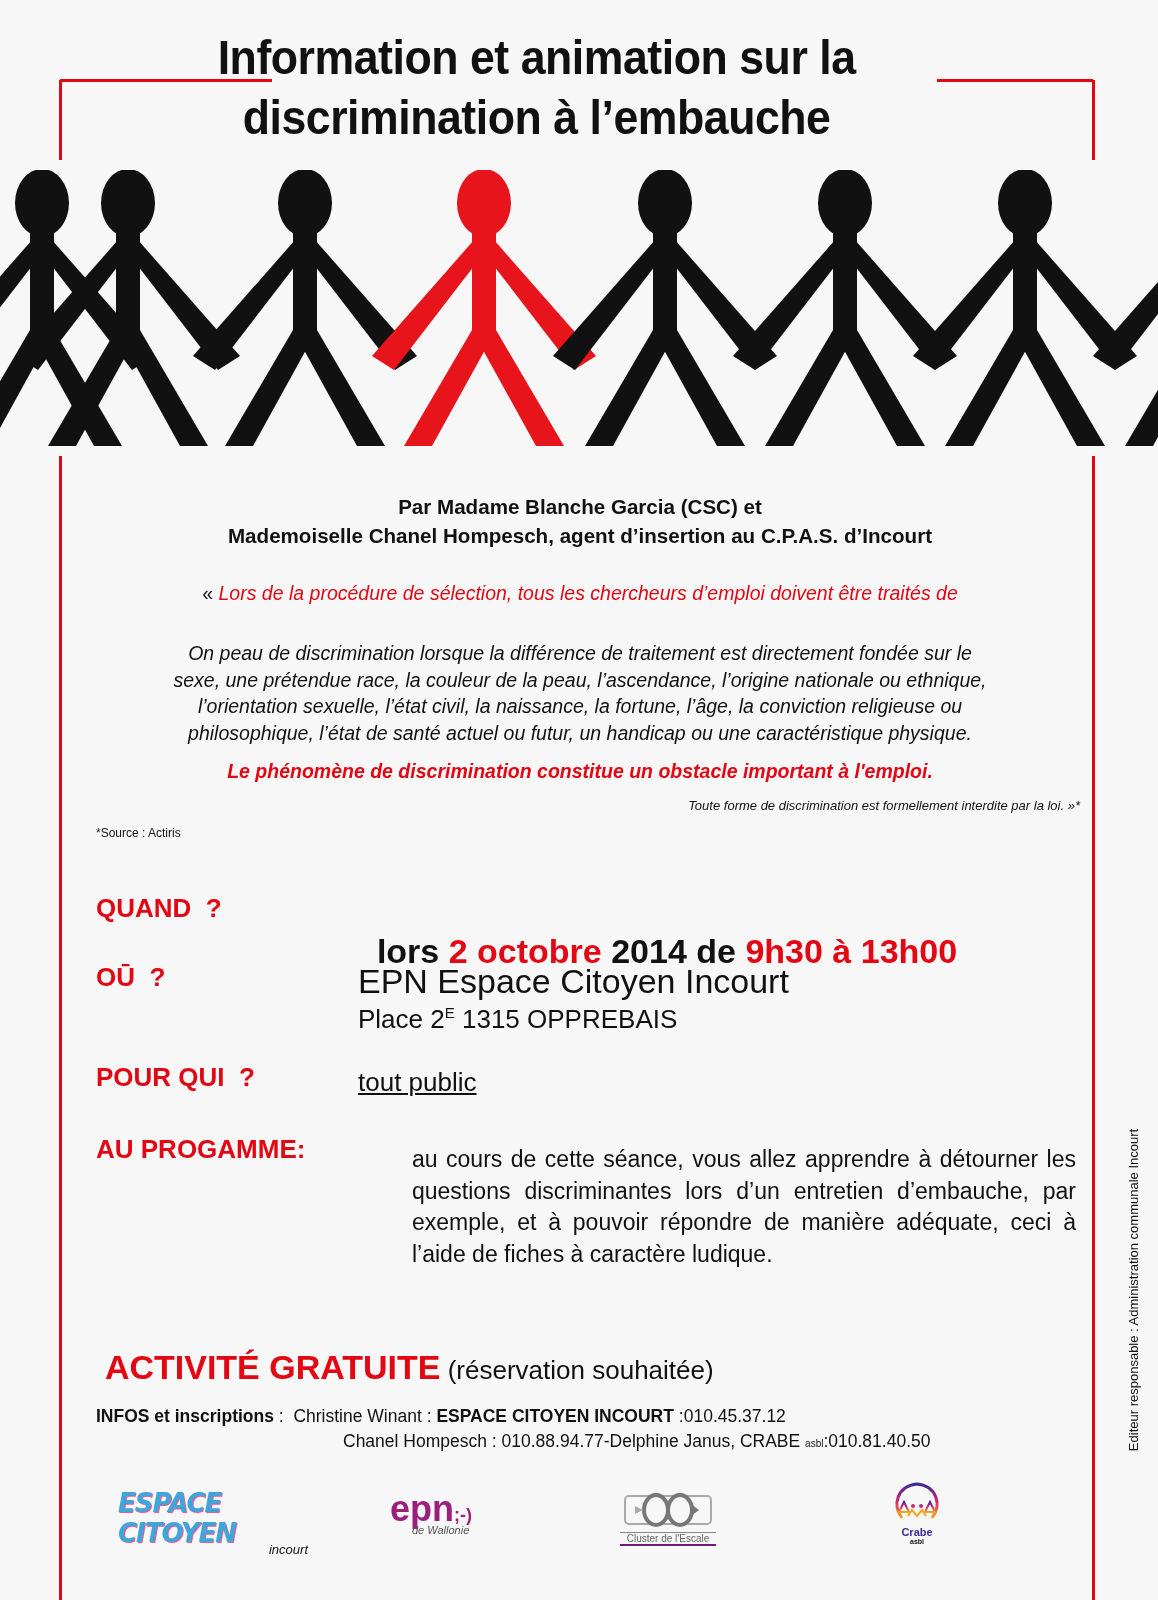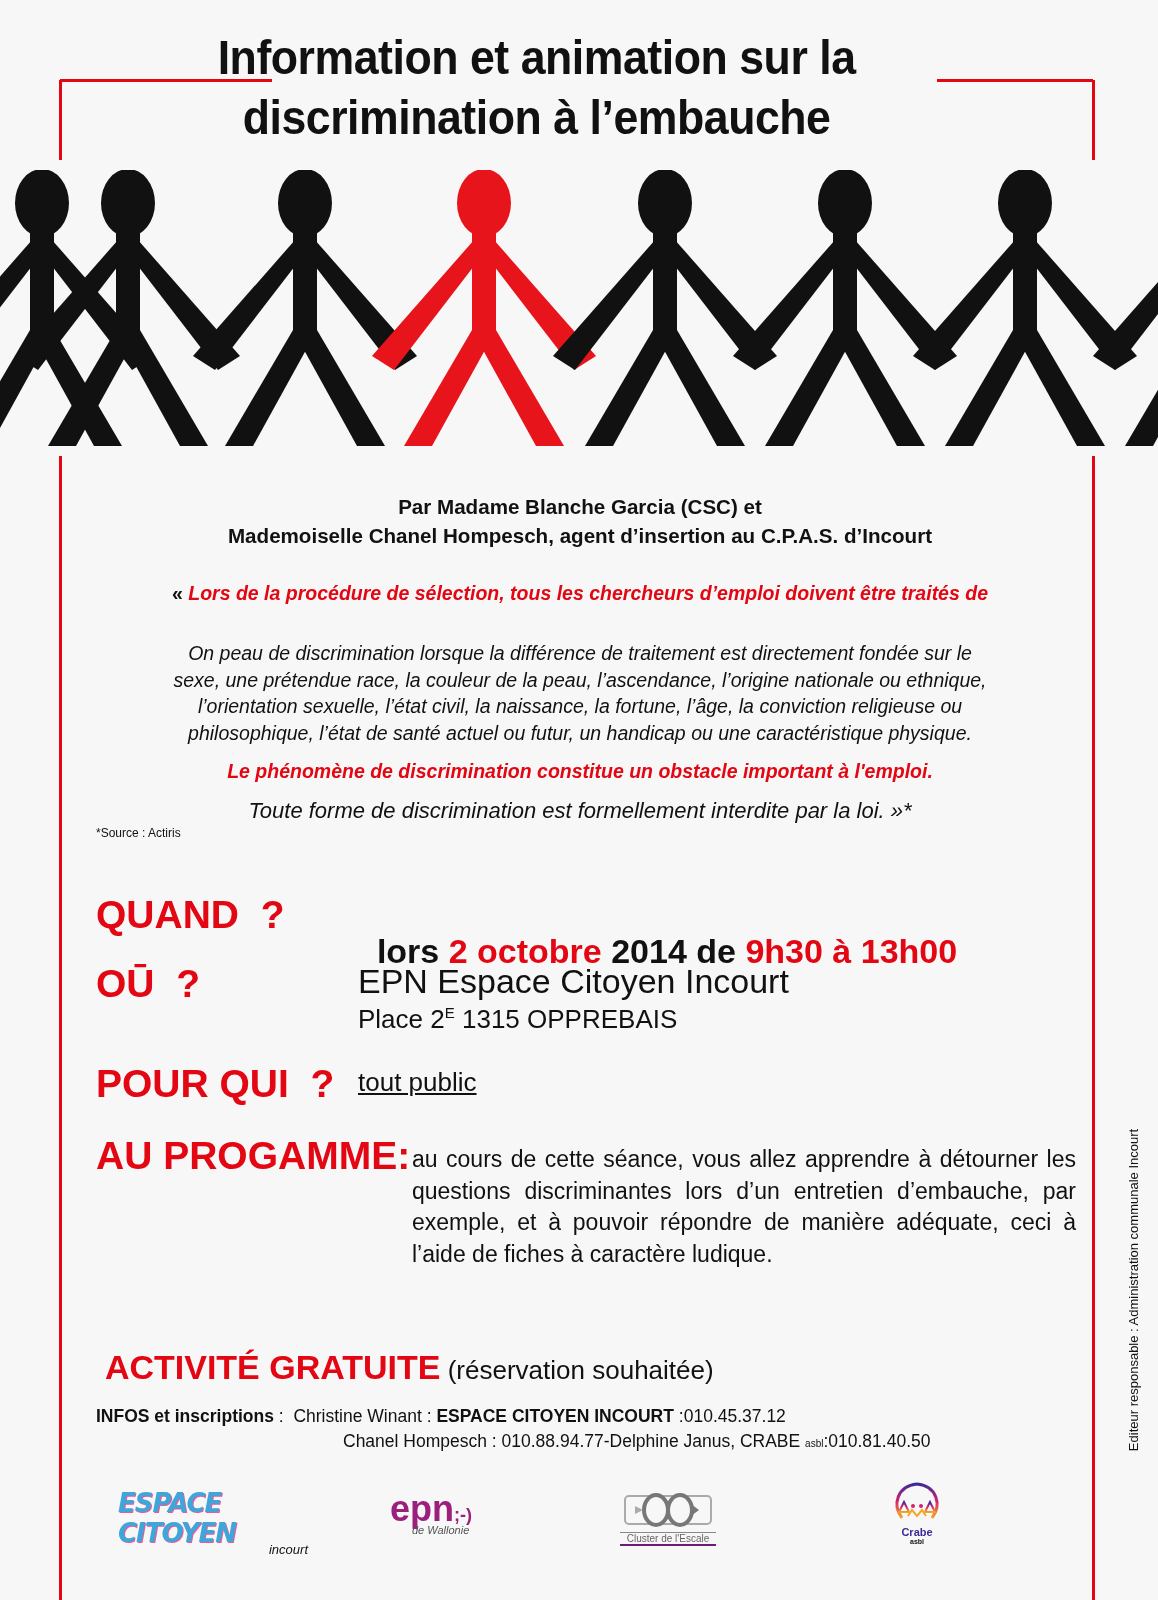--- a/index.html
+++ b/index.html
@@ -6,26 +6,26 @@
   body { width:1158px; height:1600px; background:#f7f7f7; position:relative; overflow:hidden;
          font-family:"Liberation Sans", sans-serif; color:#111; }
   .abs { position:absolute; }
   .red { color:#e30613; }
   .frame { position:absolute; background:#e30613; }
   .title { left:0; width:1240px; top:28px; text-align:center; font-weight:bold; font-size:48px; line-height:60px;
            letter-spacing:-0.5px; transform:scaleX(0.93); transform-origin:0 0; }
   .people { left:0; top:170px; width:1158px; height:280px; }
   .center { text-align:center; width:1000px; left:80px; }
   .speakers { top:492px; font-size:21px; font-weight:bold; line-height:29px; transform:scaleX(0.98); }
-  .quote-red { top:580px; font-size:19.5px; font-weight:bold; font-style:italic; line-height:26px; }
+  .quote-red { top:580px; font-size:19.5px; font-weight:normal; font-style:italic; line-height:26px; }
   .quote-body { top:640px; font-size:19.5px; font-style:italic; line-height:26.5px; }
   .quote-red2 { top:760px; font-size:19.5px; font-weight:bold; font-style:italic; }
-  .quote-end { top:798px; font-size:22px; font-style:italic; }
+  .quote-end { top:798px; font-size:13px; font-style:italic;text-align:right; }
   .source { top:826px; left:96px; font-size:12px; }
-  .label { left:96px; font-weight:bold; font-size:39px; color:#e30613; }
+  .label { left:96px; font-weight:bold; font-size:26px; color:#e30613; }
   .val { left:358px; }
   .prog { left:412px; width:664px; top:1144px; font-size:23px; line-height:31.5px; text-align:justify; }
   .infos { left:96px; top:1404px; font-size:17.5px; line-height:25px; }
   .logo { position:absolute; top:1488px; }
   .vert { left:1126px; top:1300px; font-size:13px; transform:rotate(-90deg); transform-origin:0 0; white-space:nowrap; width:420px; text-align:center; }
 </style>
 </head>
 <body>
 
 <div class="frame" style="left:60px;top:79px;width:212px;height:3px;"></div>

